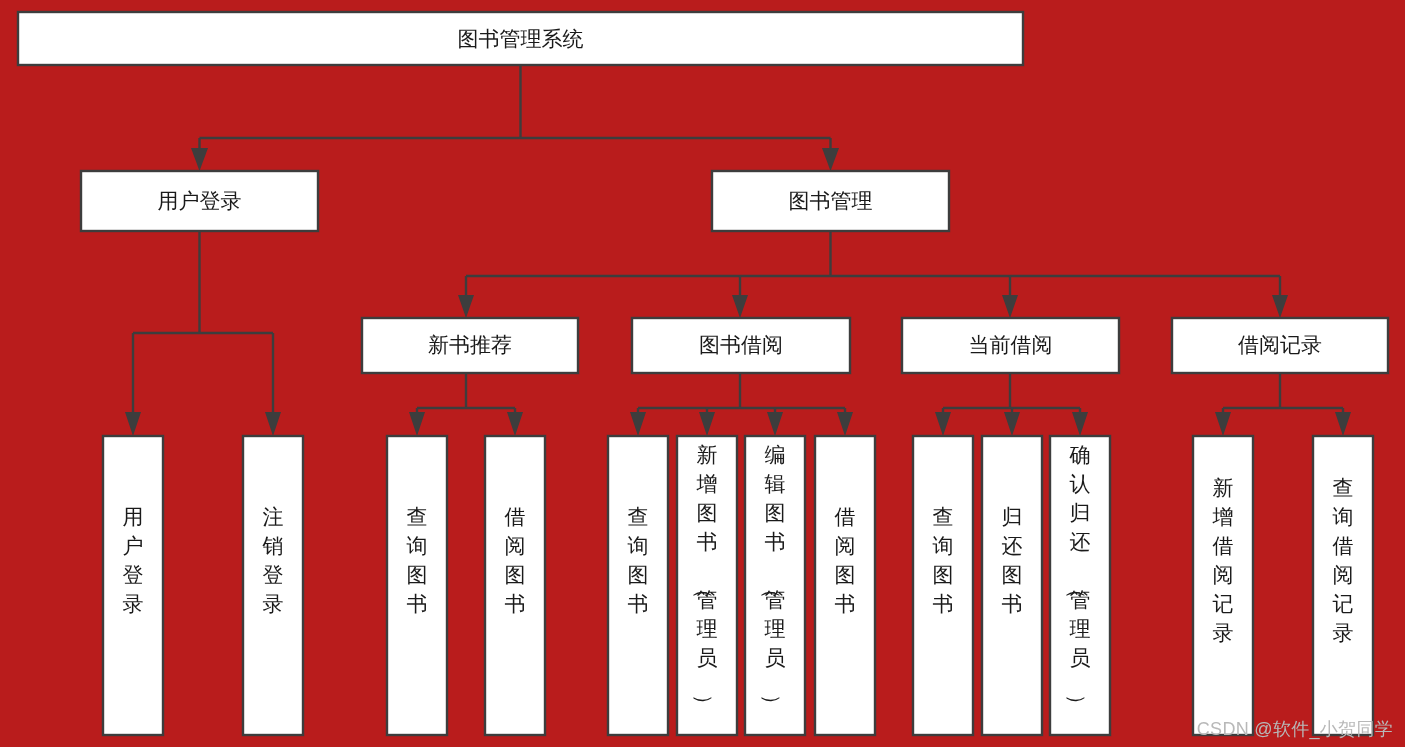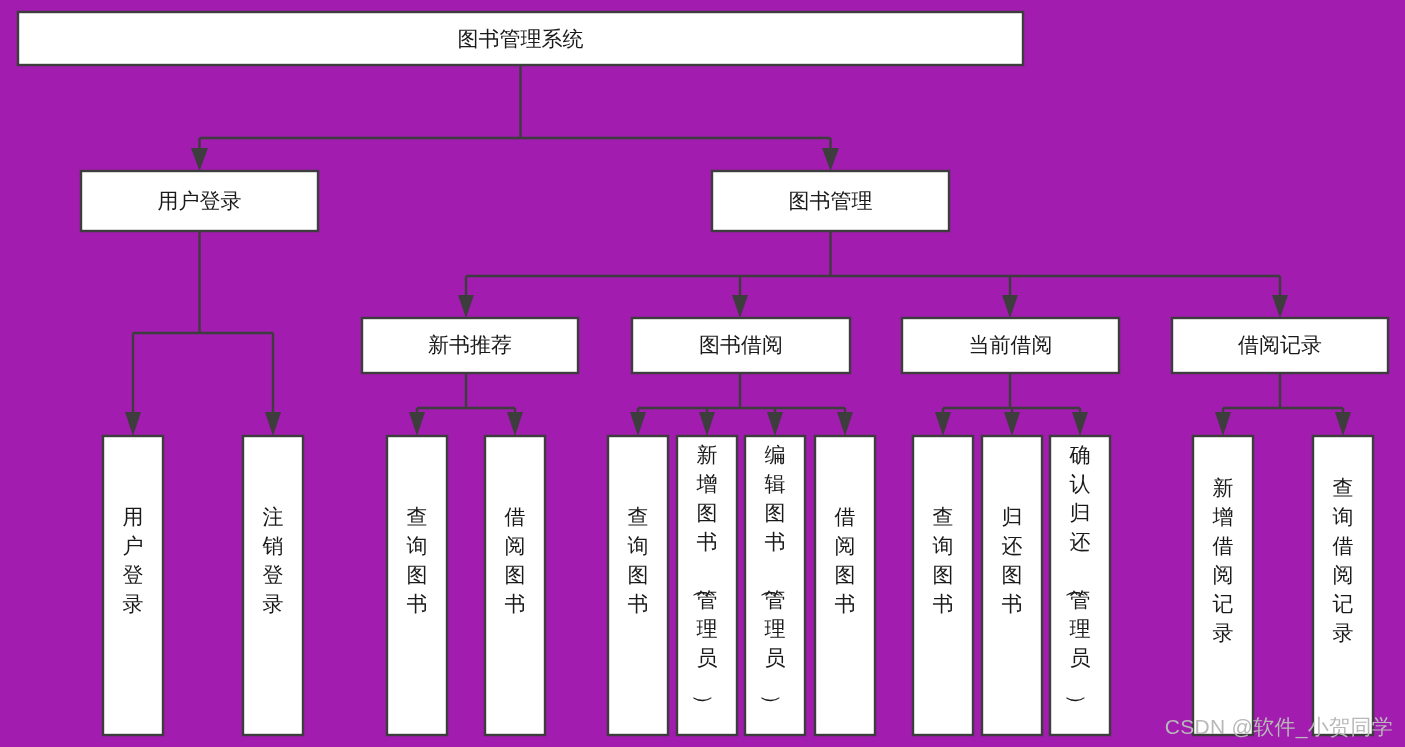--- a/index.html
+++ b/index.html
@@ -10,21 +10,21 @@
   body {
     width: 1405px;
     height: 747px;
     font-family: "Liberation Sans", "DejaVu Sans", sans-serif;
     overflow: hidden;
   }
   #diagram-root {
     position: relative;
     width: 1405px;
     height: 747px;
-    background: #a21caf;
+    background: #b91c1c;
   }
   svg.diagram-canvas {
     position: absolute;
     left: 0;
     top: 0;
     width: 1405px;
     height: 747px;
     display: block;
   }
   .node-box {
@@ -53,21 +53,21 @@
   }
   .arrow-head {
     fill: #3d3d3d;
     stroke: none;
   }
   .watermark {
     position: absolute;
     right: 12px;
     bottom: 6px;
     color: #b8b8b8;
-    font-size: 21px;
+    font-size: 18px;
     font-family: "Liberation Sans", "DejaVu Sans", sans-serif;
     letter-spacing: 0.3px;
     white-space: nowrap;
     user-select: none;
   }
 </style>
 </head>
 <body>
 
 <div id="diagram-root">

